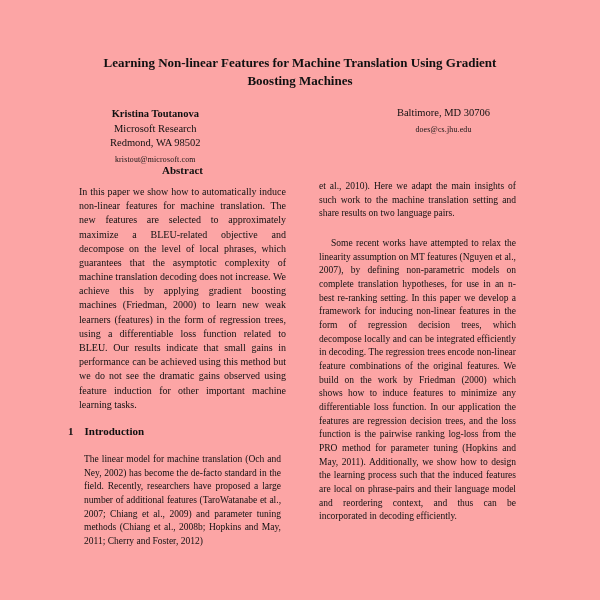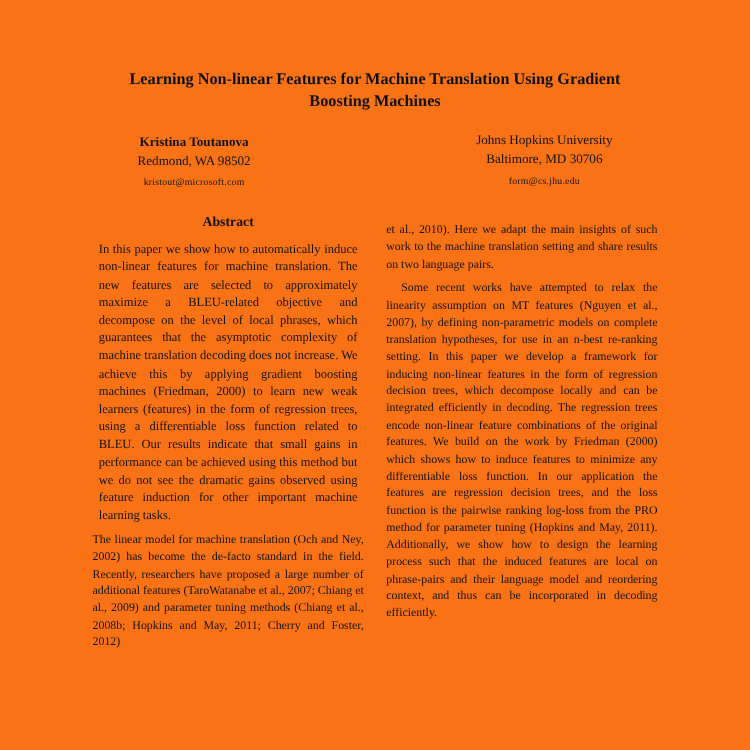--- a/index.html
+++ b/index.html
@@ -6,34 +6,33 @@
   html, body {
     width: 600px; height: 600px;
     background: #ffffff;
     font-family: "Liberation Serif", serif;
     color: #111111;
   }
   .page {
     width: 600px; height: 600px;
     padding: 54px 68px 0 68px;
     overflow: hidden;
-    background: #f97316;
+    background: #fca5a5;
   }
   .title {
     font-size: 13px;
     font-weight: bold;
     text-align: center;
     line-height: 1.4;
     margin: 0 22px 16px 22px;
   }
   .authors {
     display: flex;
     justify-content: space-between;
     padding: 0 42px;
-    margin-bottom: 22px;
     gap: 44px;
   }
   .author { text-align: center; }
   .author-name {
     font-weight: bold;
     font-size: 10.5px;
     line-height: 1.4;
   }
   .author-name sup { font-size: 7px; }
   .author-line {
@@ -69,49 +68,50 @@
     font-weight: bold;
     margin: 13px 0 7px 0;
   }
   .section-heading .sec-num { margin-right: 11px; }
   .body-text {
     font-size: 9.5px;
     line-height: 1.44;
     text-align: justify;
     hyphens: auto;
   }
-  .body-text p { margin: 6px; }
+  .body-text p { margin: 16px; }
   .body-text p.indent { text-indent: 12px; }
 </style>
 </head>
 <body>
 
 <div class="page">
 
   <h1 class="title">Learning Non-linear Features for Machine Translation Using Gradient Boosting Machines</h1>
 
   <div class="authors">
     <div class="author">
       <div class="author-name"><span>Kristina Toutanova</span><sup></sup></div>
+      <div class="author-line">Microsoft Research</div>
       <div class="author-line">Redmond, WA 98502</div>
       <div class="author-email">kristout@microsoft.com</div>
     </div>
     <div class="author">
-      <div class="author-line">Johns Hopkins University</div>
       <div class="author-line">Baltimore, MD 30706</div>
-      <div class="author-email">form@cs.jhu.edu</div>
+      <div class="author-email">does@cs.jhu.edu</div>
     </div>
   </div>
 
   <div class="columns">
 
     <div class="col">
       <h2 class="abstract-heading">Abstract</h2>
       <div class="abstract-text">In this paper we show how to automatically induce non-linear features for machine translation. The new features are selected to approximately maximize a BLEU-related objective and decompose on the level of local phrases, which guarantees that the asymptotic complexity of machine translation decoding does not increase. We achieve this by applying gradient boosting machines (Friedman, 2000) to learn new weak learners (features) in the form of regression trees, using a differentiable loss function related to BLEU. Our results indicate that small gains in performance can be achieved using this method but we do not see the dramatic gains observed using feature induction for other important machine learning tasks.</div>
 
+      <h2 class="section-heading"><span class="sec-num">1</span><span>Introduction</span></h2>
       <div class="body-text">
         <p>The linear model for machine translation (Och and Ney, 2002) has become the de-facto standard in the field. Recently, researchers have proposed a large number of additional features (TaroWatanabe et al., 2007; Chiang et al., 2009) and parameter tuning methods (Chiang et al., 2008b; Hopkins and May, 2011; Cherry and Foster, 2012)</p>
       </div>
     </div>
 
     <div class="col">
       <div class="body-text">
         <p>et al., 2010). Here we adapt the main insights of such work to the machine translation setting and share results on two language pairs.</p>
         <p class="indent">Some recent works have attempted to relax the linearity assumption on MT features (Nguyen et al., 2007), by defining non-parametric models on complete translation hypotheses, for use in an n-best re-ranking setting. In this paper we develop a framework for inducing non-linear features in the form of regression decision trees, which decompose locally and can be integrated efficiently in decoding. The regression trees encode non-linear feature combinations of the original features. We build on the work by Friedman (2000) which shows how to induce features to minimize any differentiable loss function. In our application the features are regression decision trees, and the loss function is the pairwise ranking log-loss from the PRO method for parameter tuning (Hopkins and May, 2011). Additionally, we show how to design the learning process such that the induced features are local on phrase-pairs and their language model and reordering context, and thus can be incorporated in decoding efficiently.</p>
       </div>

